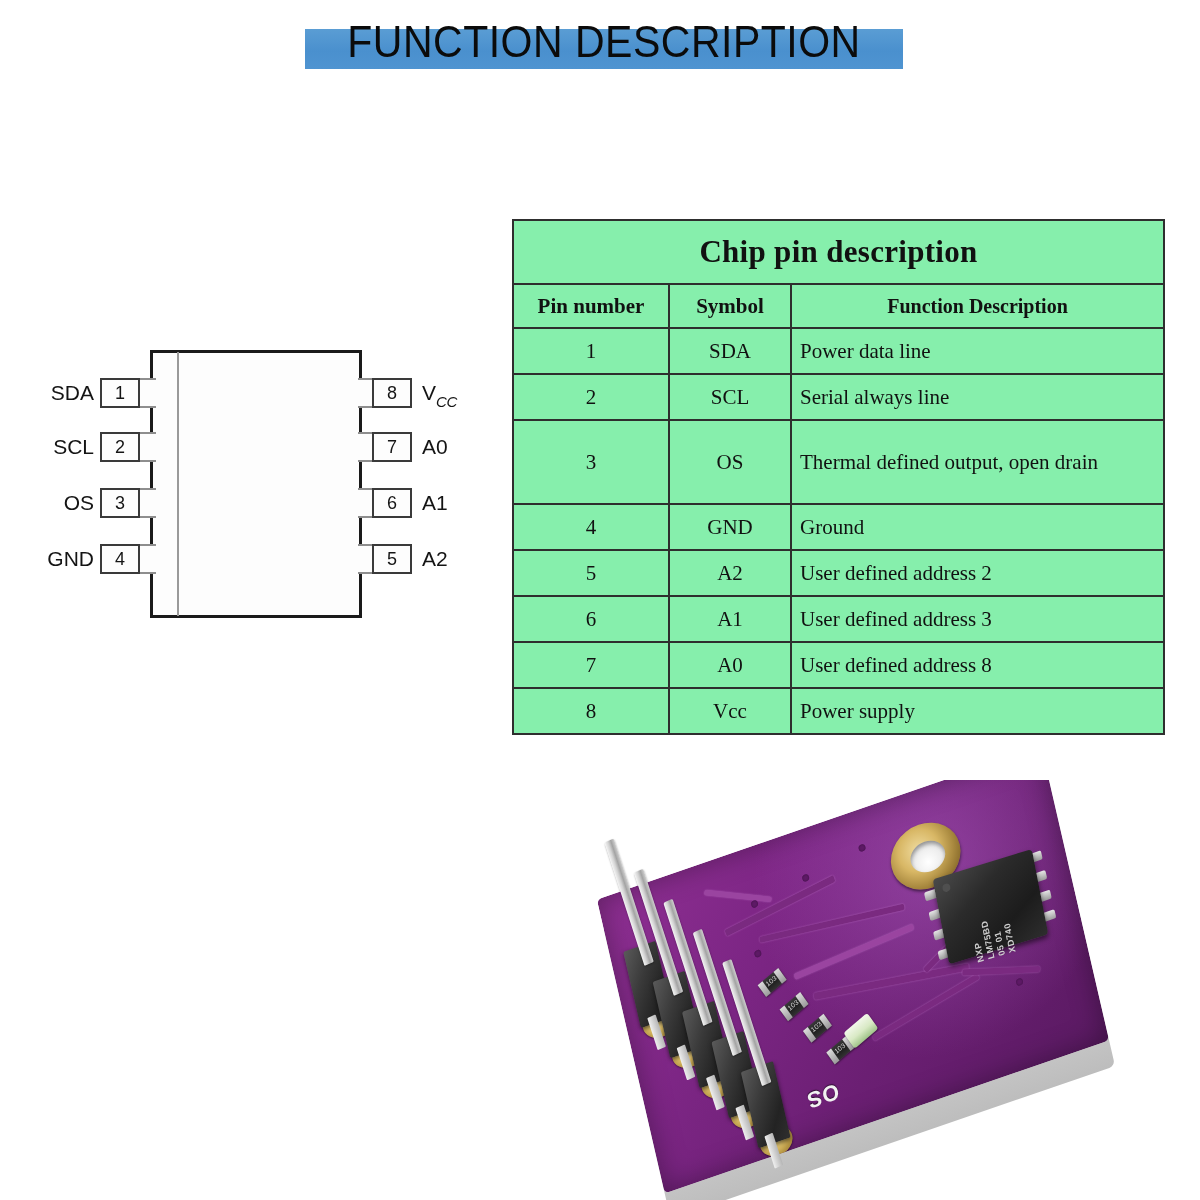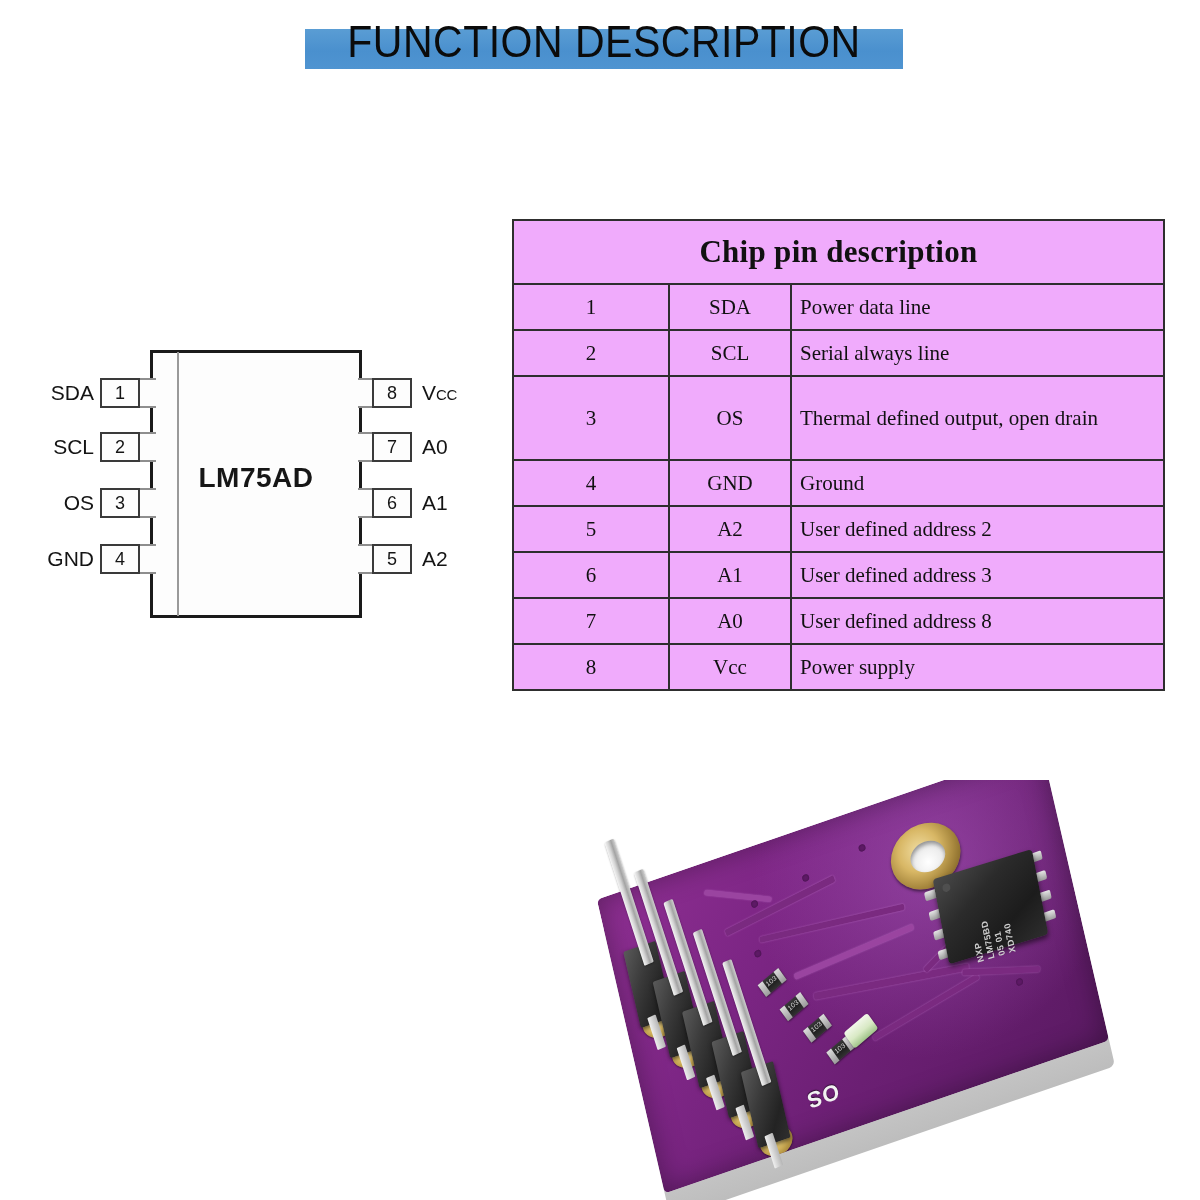--- a/index.html
+++ b/index.html
@@ -83,29 +83,29 @@
     position: absolute;
     font-size: 21px;
     color: #141414;
     font-family: "Liberation Sans", sans-serif;
     white-space: nowrap;
     line-height: 30px;
     height: 30px;
   }
   .pin-label.left  { text-align: right; width: 80px; }
   .pin-label.right { text-align: left;  width: 90px; }
-  .sub { font-size: 15px; vertical-align: baseline; position: relative; top: 0; letter-spacing: -0.3px; }
+  .sub { font-size: 15px; vertical-align: baseline; position: relative; top: 7px; letter-spacing: -0.3px; font-style: italic; }
 
   
   #pin-table {
     position: absolute;
     left: 512px; top: 219px;
     width: 653px;
     border-collapse: collapse;
-    background: #f0abfc;
+    background: #86efac;
     font-family: "Liberation Serif", serif;
   }
   #pin-table td, #pin-table th {
     border: 2px solid #2e2e2e;
     color: #111;
     padding: 2px 6px;
     font-weight: 400;
   }
   #pin-table .tbl-title {
     text-align: center;
@@ -314,21 +314,20 @@
 
 <div id="page">
 
   <div id="title-banner"></div>
   <div id="title-text">FUNCTION DESCRIPTION</div>
 
   <div id="pinout">
 
     <div class="chip-body"></div>
     <div class="chip-notch-line"></div>
-    <div class="chip-label">LM75AD</div>
 
     <div class="pin-lead" style="left:128px; top:48px; width:28px;"></div>
     <div class="pin-box" style="left:100px; top:48px;">1</div>
     <div class="pin-label left" style="left:14px; top:48px;">SDA</div>
 
     <div class="pin-lead" style="left:128px; top:102px; width:28px;"></div>
     <div class="pin-box" style="left:100px; top:102px;">2</div>
     <div class="pin-label left" style="left:14px; top:102px;">SCL</div>
 
     <div class="pin-lead" style="left:128px; top:158px; width:28px;"></div>
@@ -353,20 +352,25 @@
 
     <div class="pin-lead" style="left:358px; top:214px; width:28px;"></div>
     <div class="pin-box" style="left:372px; top:214px;">5</div>
     <div class="pin-label right" style="left:422px; top:214px;">A2</div>
   </div>
 
   <table id="pin-table">
     <tbody>
       <tr>
         <td class="tbl-title" colspan="3">Chip pin description</td>
+      </tr>
+      <tr>
+        <td class="hdr c-num">Pin number</td>
+        <td class="hdr c-sym">Symbol</td>
+        <td class="hdr desc">Function Description</td>
       </tr>
 
       <tr class="row">
         <td class="c-num">1</td>
         <td class="c-sym">SDA</td>
         <td class="c-desc">Power data line</td>
       </tr>
       <tr class="row">
         <td class="c-num">2</td>
         <td class="c-sym">SCL</td>

